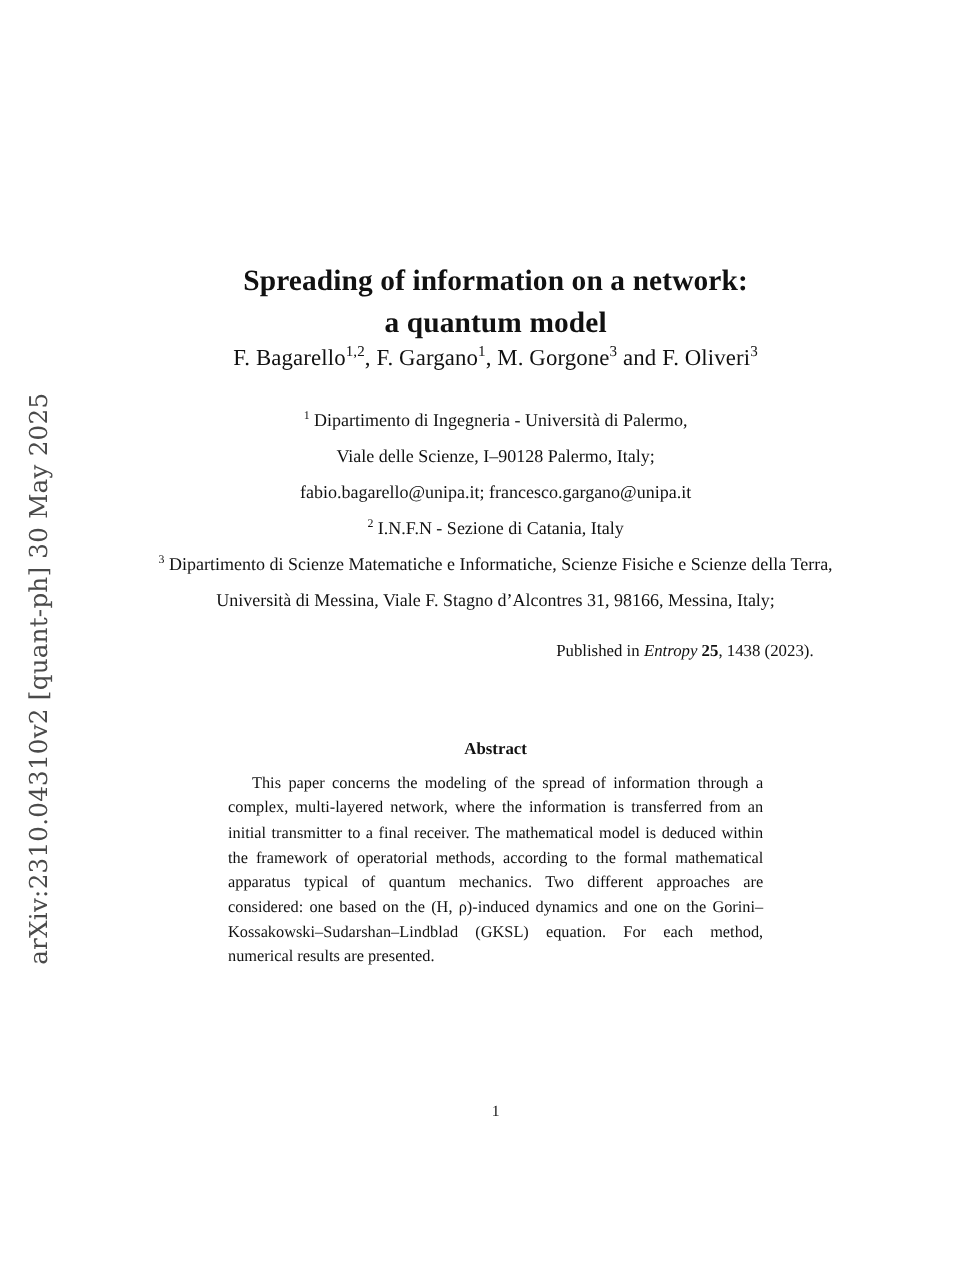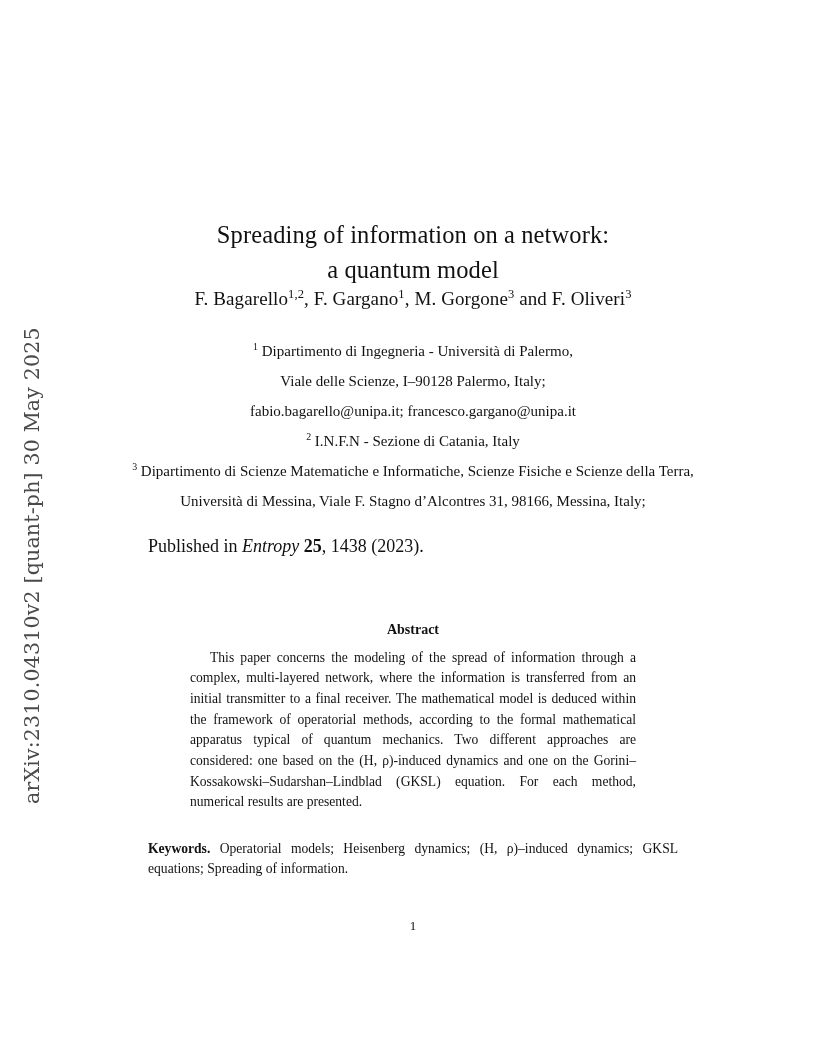--- a/index.html
+++ b/index.html
@@ -46,43 +46,43 @@
     height: 1056px;
   }
 
   .title {
     margin-top: 218px;
     text-align: center;
     font-size: 24.5px;
     line-height: 1.42;
     letter-spacing: 0.1px;
   }
-  .title-line { display: block; }
+  .title-line { display: block; font-weight: bold; }
 
   .authors {
     text-align: center;
     font-size: 19px;
     letter-spacing: 0.1px;
   }
   sup { font-size: 0.66em; vertical-align: super; line-height: 0; }
 
   .affiliations {
     margin-top: 26px;
     text-align: center;
     font-size: 15px;
     line-height: 2.0;
     color: #111;
   }
   .aff-line { display: block; white-space: nowrap; }
   .aff-wide { margin-left: -55px; margin-right: -55px; }
 
   .published {
     margin-top: 20px;
-    text-align: left;
-    font-size: 18px;
+    text-align: right;
+    font-size: 14px;
   }
   .published i { font-style: italic; }
   .published b { font-weight: bold; }
 
   .abstract-heading {
     margin-top: 65px;
     text-align: center;
     font-size: 14px;
     font-weight: bold;
   }
@@ -138,16 +138,15 @@
     <span class="aff-line"><sup>2</sup><span> I.N.F.N - Sezione di Catania, Italy</span></span>
     <span class="aff-line aff-wide"><sup>3</sup><span> Dipartimento di Scienze Matematiche e Informatiche, Scienze Fisiche e Scienze della Terra,</span></span>
     <span class="aff-line"><sup></sup><span>Università di Messina, Viale F. Stagno d’Alcontres 31, 98166, Messina, Italy;</span></span>
   </div>
 
   <div class="published"><span>Published in </span><i>Entropy</i> <b>25</b><span>, 1438 (2023).</span></div>
 
   <div class="abstract-heading">Abstract</div>
   <div class="abstract-body">This paper concerns the modeling of the spread of information through a complex, multi-layered network, where the information is transferred from an initial transmitter to a final receiver. The mathematical model is deduced within the framework of operatorial methods, according to the formal mathematical apparatus typical of quantum mechanics. Two different approaches are considered: one based on the (H, ρ)-induced dynamics and one on the Gorini–Kossakowski–Sudarshan–Lindblad (GKSL) equation. For each method, numerical results are presented.</div>
 
-  <div class="keywords"><b>Keywords.</b><span> Operatorial models; Heisenberg dynamics; (H, ρ)–induced dynamics; GKSL equations; Spreading of information.</span></div>
 
   <div class="page-number">1</div>
 </div>
 
 </body></html>

